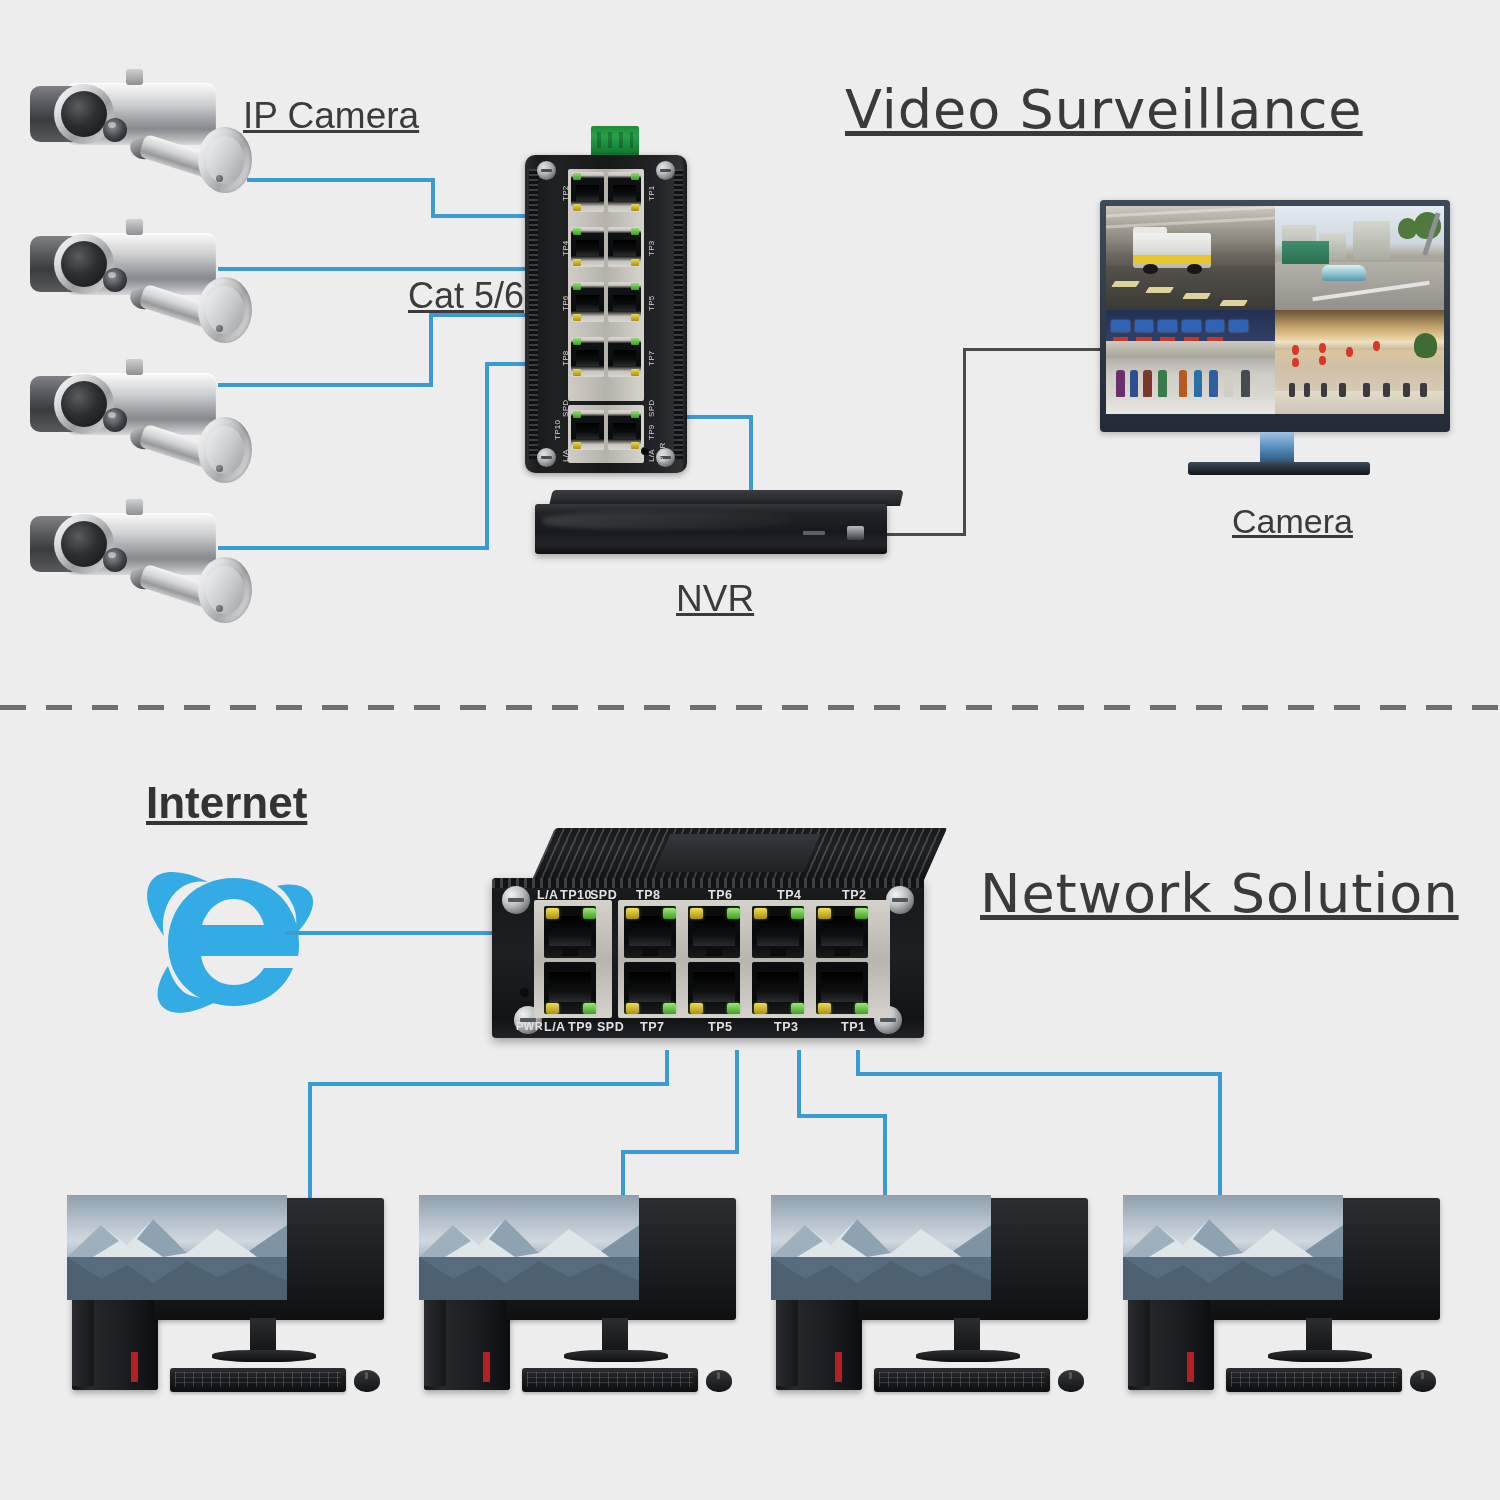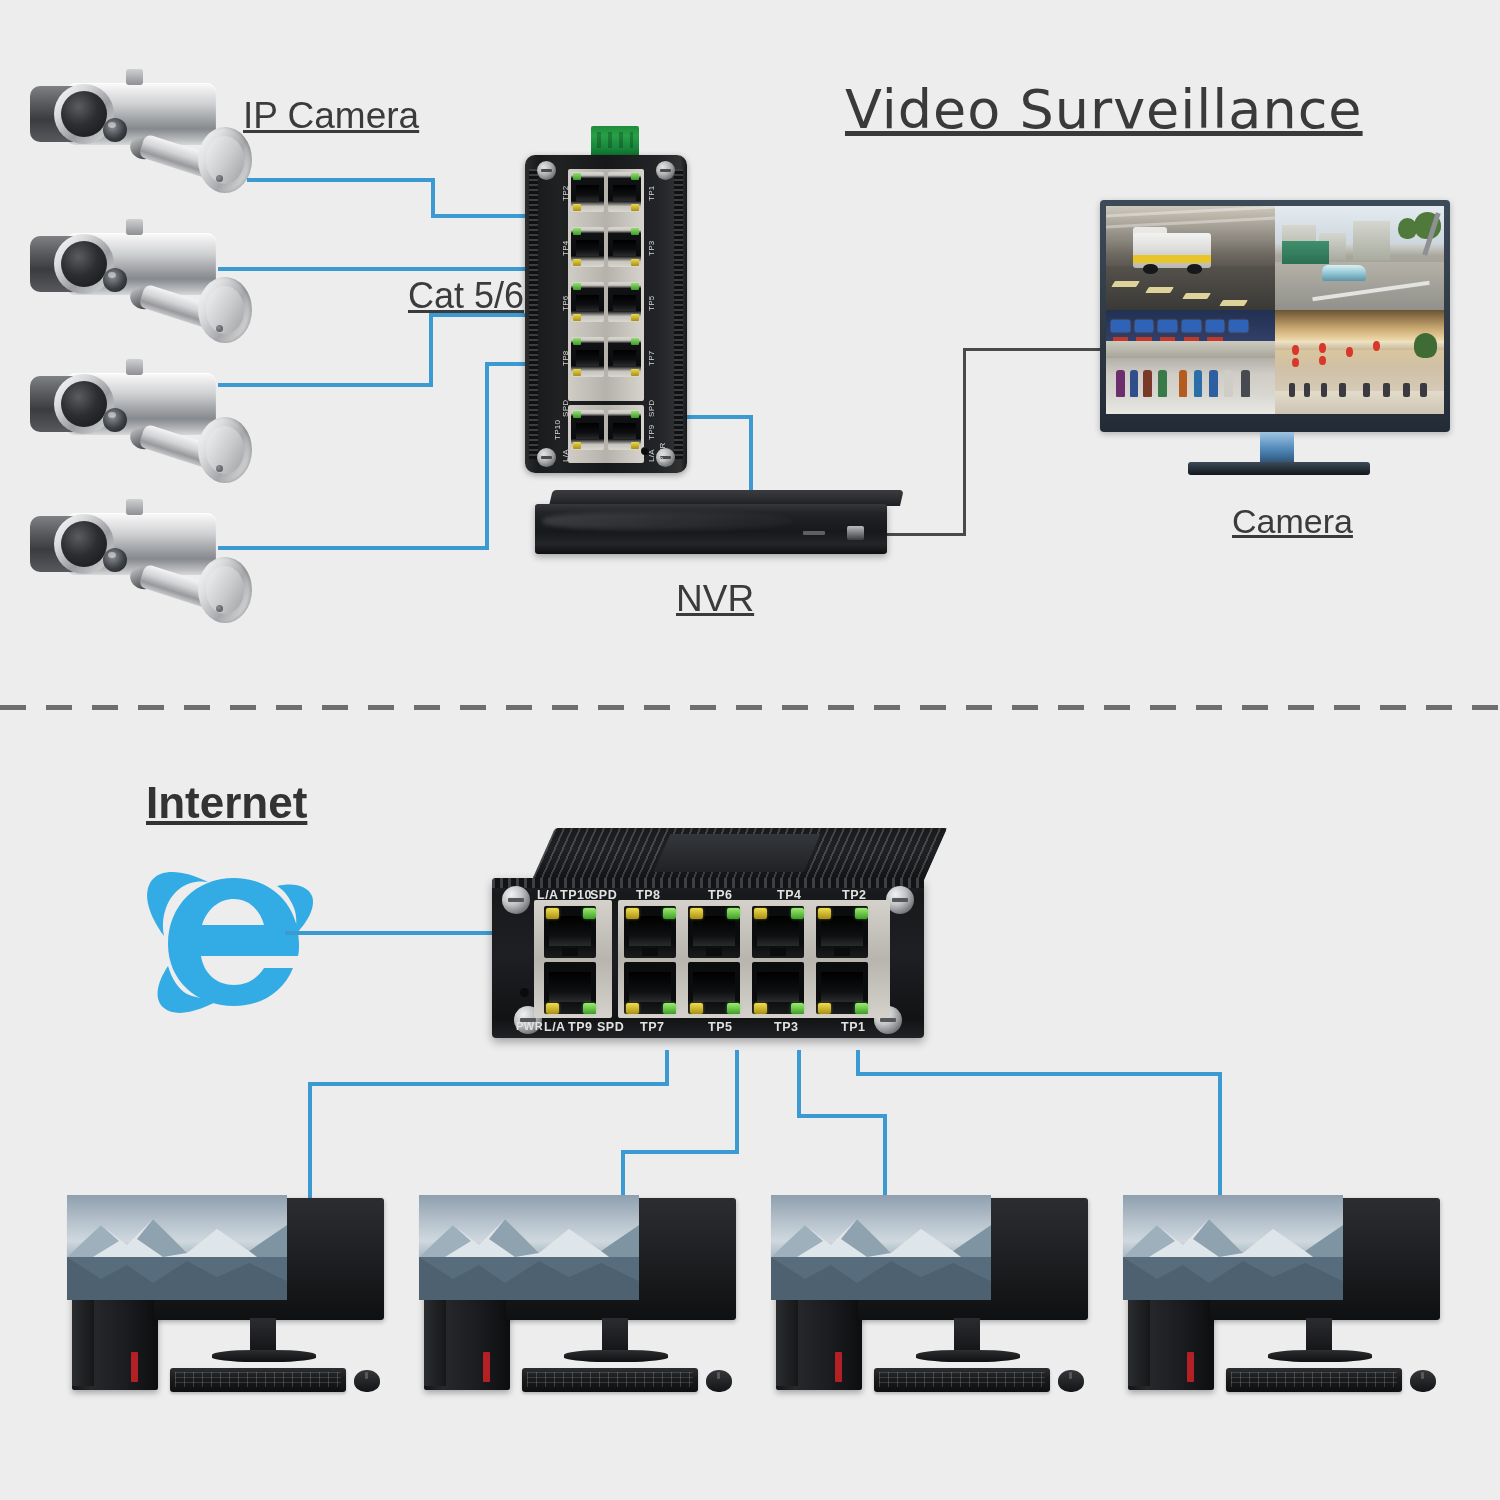--- a/index.html
+++ b/index.html
@@ -651,20 +651,21 @@
         <div class="crowd" style="left:76%;"></div>
         <div class="crowd" style="left:86%;"></div>
       </div>
     </div>
     <div class="mon-neck"></div>
     <div class="mon-stand"></div>
   </div>
 
   <div class="abs divider"></div>
 
+  <div class="abs title-tech title-ns">Network Solution</div>
   <div class="abs lbl-internet">Internet</div>
 
   <div class="abs ie">
     <svg width="190" height="180" viewBox="0 0 190 180">
       <g fill="#33ace5">
         <path d="M96 30 C58 30 30 58 30 96 C30 132 58 158 96 158 C124 158 146 143 155 120 L126 120 C119 131 109 137 96 137 C79 137 66 126 63 108 L160 108 C161 104 161 100 161 96 C161 58 134 30 96 30 Z M96 51 C110 51 122 61 126 77 L64 77 C69 61 81 51 96 51 Z"></path>
         <path d="M70 34 C46 22 24 20 14 32 C4 45 10 66 26 88 C24 78 25 68 28 60 C35 41 51 31 70 34 Z"></path>
         <path d="M139 38 C156 34 170 38 174 48 C178 59 170 74 156 88 C159 78 159 68 156 60 C152 50 146 42 139 38 Z"></path>
         <path d="M30 118 C18 136 16 152 26 160 C38 170 62 164 88 148 C74 152 60 151 49 146 C40 141 34 131 30 118 Z"></path>
       </g>

